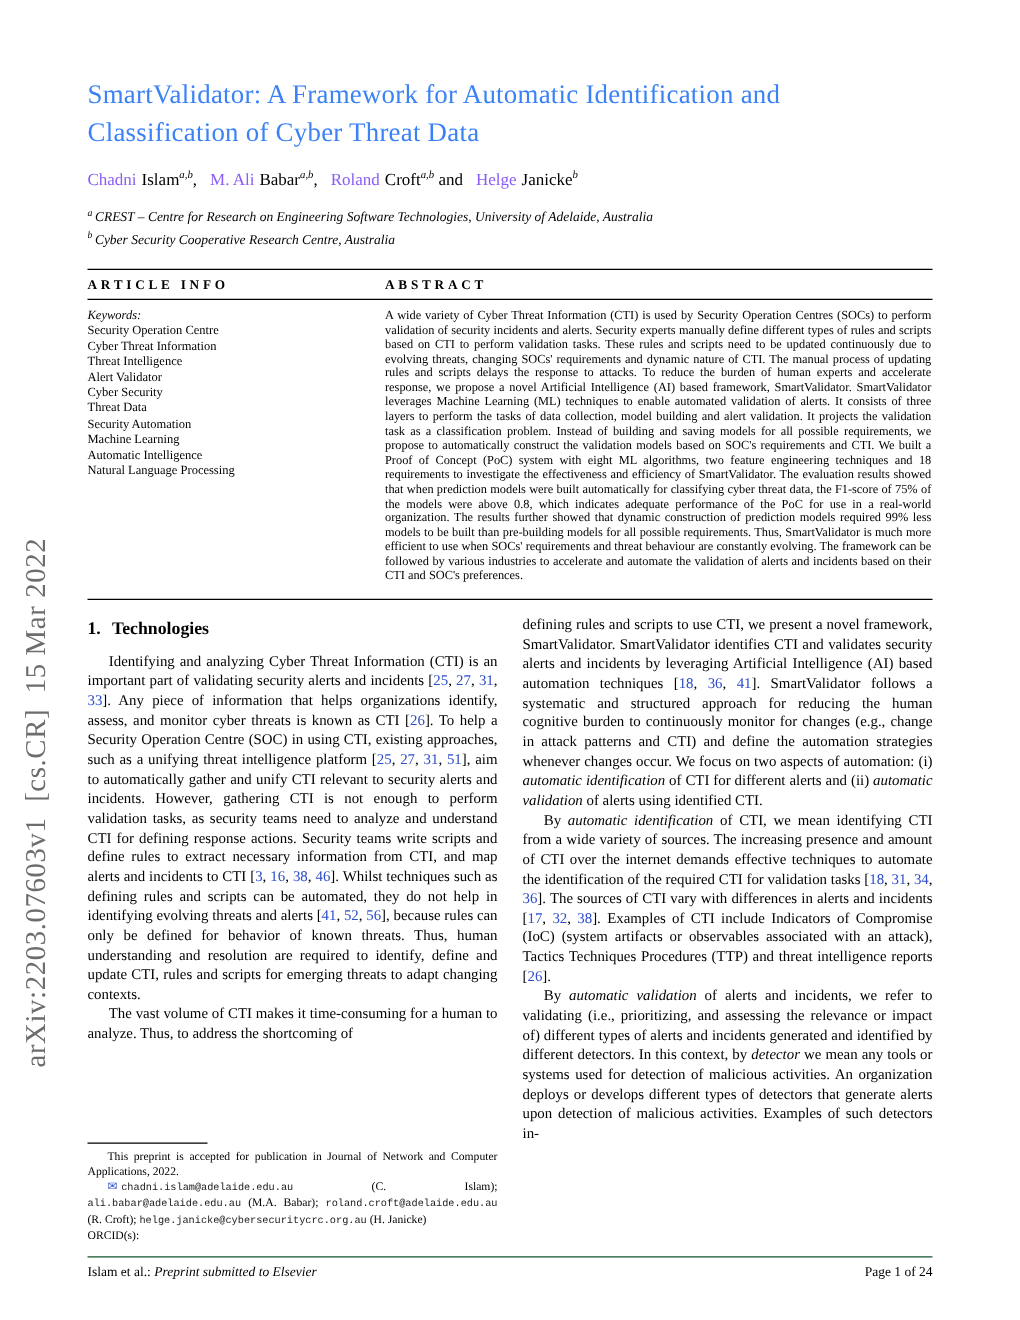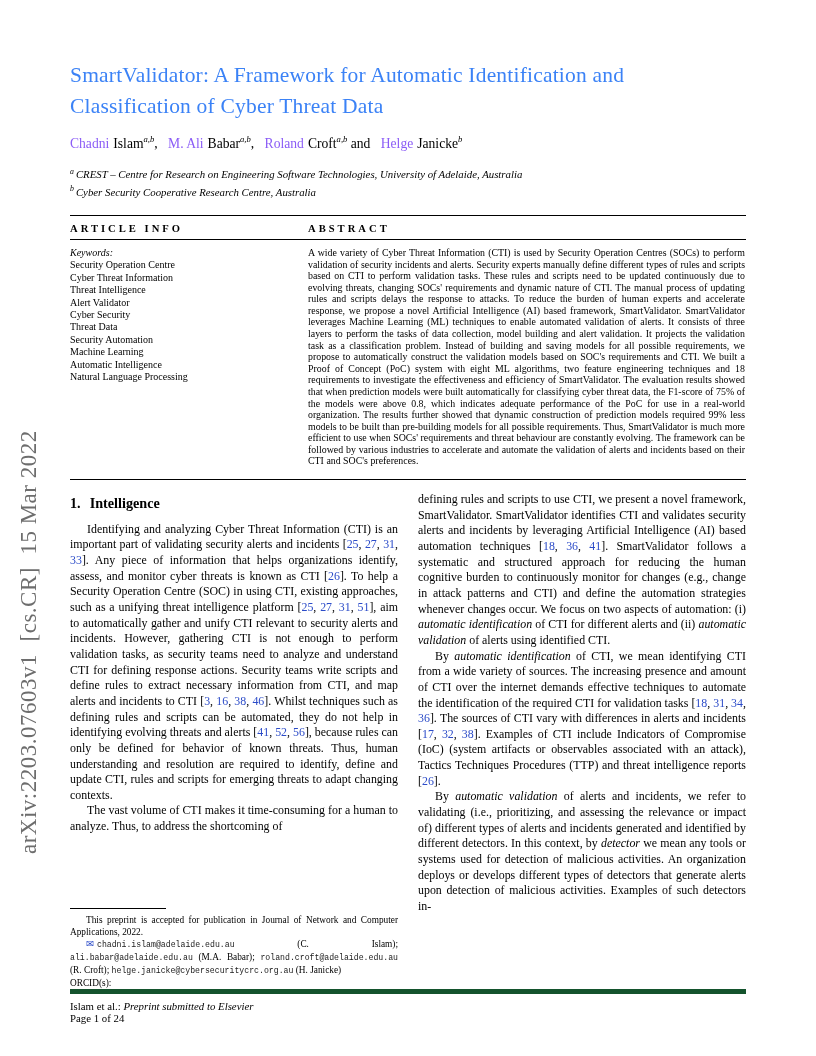--- a/index.html
+++ b/index.html
@@ -64,22 +64,22 @@
 
   .footnote { margin-top:auto; font-size:9.3px; line-height:1.32; text-align:justify; }
   .fn-rule { width:96px; border-top:0.9px solid #000; margin-bottom:5px; }
   .fn-line { text-indent:16px; }
   .mail-icon { color:#2b4bc8; font-size:9.5px; margin-right:3px; }
   .email { font-family:"Liberation Mono", monospace; font-size:8.2px; color:#1a1a1a; }
   .fn-name { font-size:9.3px; }
   .fn-orcid { text-indent:0; }
 
   .footer {
-    border-top:5px solid #14532d; padding-top:6px;
-    display:flex; justify-content:space-between; font-size:10.8px;flex-direction:column;
+    border-top:1px solid #14532d; margin-top:10px; padding-top:6px;
+    display:flex; justify-content:space-between; font-size:10.8px;
   }
   .footer .ital { font-style:italic; }
 </style>
 </head>
 <body>
 
 <div class="page">
 
   <div class="arxiv-stamp">arXiv:2203.07603v1  [cs.CR]  15 Mar 2022</div>
 
@@ -121,21 +121,21 @@
       </div>
 
       <div class="ia-cell">
         <div class="abstract-text">A wide variety of Cyber Threat Information (CTI) is used by Security Operation Centres (SOCs) to perform validation of security incidents and alerts. Security experts manually define different types of rules and scripts based on CTI to perform validation tasks. These rules and scripts need to be updated continuously due to evolving threats, changing SOCs' requirements and dynamic nature of CTI. The manual process of updating rules and scripts delays the response to attacks. To reduce the burden of human experts and accelerate response, we propose a novel Artificial Intelligence (AI) based framework, SmartValidator. SmartValidator leverages Machine Learning (ML) techniques to enable automated validation of alerts. It consists of three layers to perform the tasks of data collection, model building and alert validation. It projects the validation task as a classification problem. Instead of building and saving models for all possible requirements, we propose to automatically construct the validation models based on SOC's requirements and CTI. We built a Proof of Concept (PoC) system with eight ML algorithms, two feature engineering techniques and 18 requirements to investigate the effectiveness and efficiency of SmartValidator. The evaluation results showed that when prediction models were built automatically for classifying cyber threat data, the F1-score of 75% of the models were above 0.8, which indicates adequate performance of the PoC for use in a real-world organization. The results further showed that dynamic construction of prediction models required 99% less models to be built than pre-building models for all possible requirements. Thus, SmartValidator is much more efficient to use when SOCs' requirements and threat behaviour are constantly evolving. The framework can be followed by various industries to accelerate and automate the validation of alerts and incidents based on their CTI and SOC's preferences.</div>
       </div>
     </div>
 
     <div class="body-cols">
 
       <div class="col">
-        <h2 class="sec-head"><span class="sec-num">1.</span><span>Intelligence</span></h2>
+        <h2 class="sec-head"><span class="sec-num">1.</span><span>Technologies</span></h2>
         <p class="para">Identifying and analyzing Cyber Threat Information (CTI) is an important part of validating security alerts and incidents [<span class="cite">25</span>, <span class="cite">27</span>, <span class="cite">31</span>, <span class="cite">33</span>]. Any piece of information that helps organizations identify, assess, and monitor cyber threats is known as CTI [<span class="cite">26</span>]. To help a Security Operation Centre (SOC) in using CTI, existing approaches, such as a unifying threat intelligence platform [<span class="cite">25</span>, <span class="cite">27</span>, <span class="cite">31</span>, <span class="cite">51</span>], aim to automatically gather and unify CTI relevant to security alerts and incidents. However, gathering CTI is not enough to perform validation tasks, as security teams need to analyze and understand CTI for defining response actions. Security teams write scripts and define rules to extract necessary information from CTI, and map alerts and incidents to CTI [<span class="cite">3</span>, <span class="cite">16</span>, <span class="cite">38</span>, <span class="cite">46</span>]. Whilst techniques such as defining rules and scripts can be automated, they do not help in identifying evolving threats and alerts [<span class="cite">41</span>, <span class="cite">52</span>, <span class="cite">56</span>], because rules can only be defined for behavior of known threats. Thus, human understanding and resolution are required to identify, define and update CTI, rules and scripts for emerging threats to adapt changing contexts.</p>
         <p class="para">The vast volume of CTI makes it time-consuming for a human to analyze. Thus, to address the shortcoming of</p>
 
         <div class="footnote">
           <div class="fn-rule"></div>
           <div class="fn-line">This preprint is accepted for publication in Journal of Network and Computer Applications, 2022.</div>
           <div class="fn-line">
             <span class="mail-icon">✉</span><span class="email">chadni.islam@adelaide.edu.au</span> <span class="fn-name">(C. Islam);</span>
             <span class="email">ali.babar@adelaide.edu.au</span> <span class="fn-name">(M.A. Babar);</span>
             <span class="email">roland.croft@adelaide.edu.au</span> <span class="fn-name">(R. Croft);</span>

